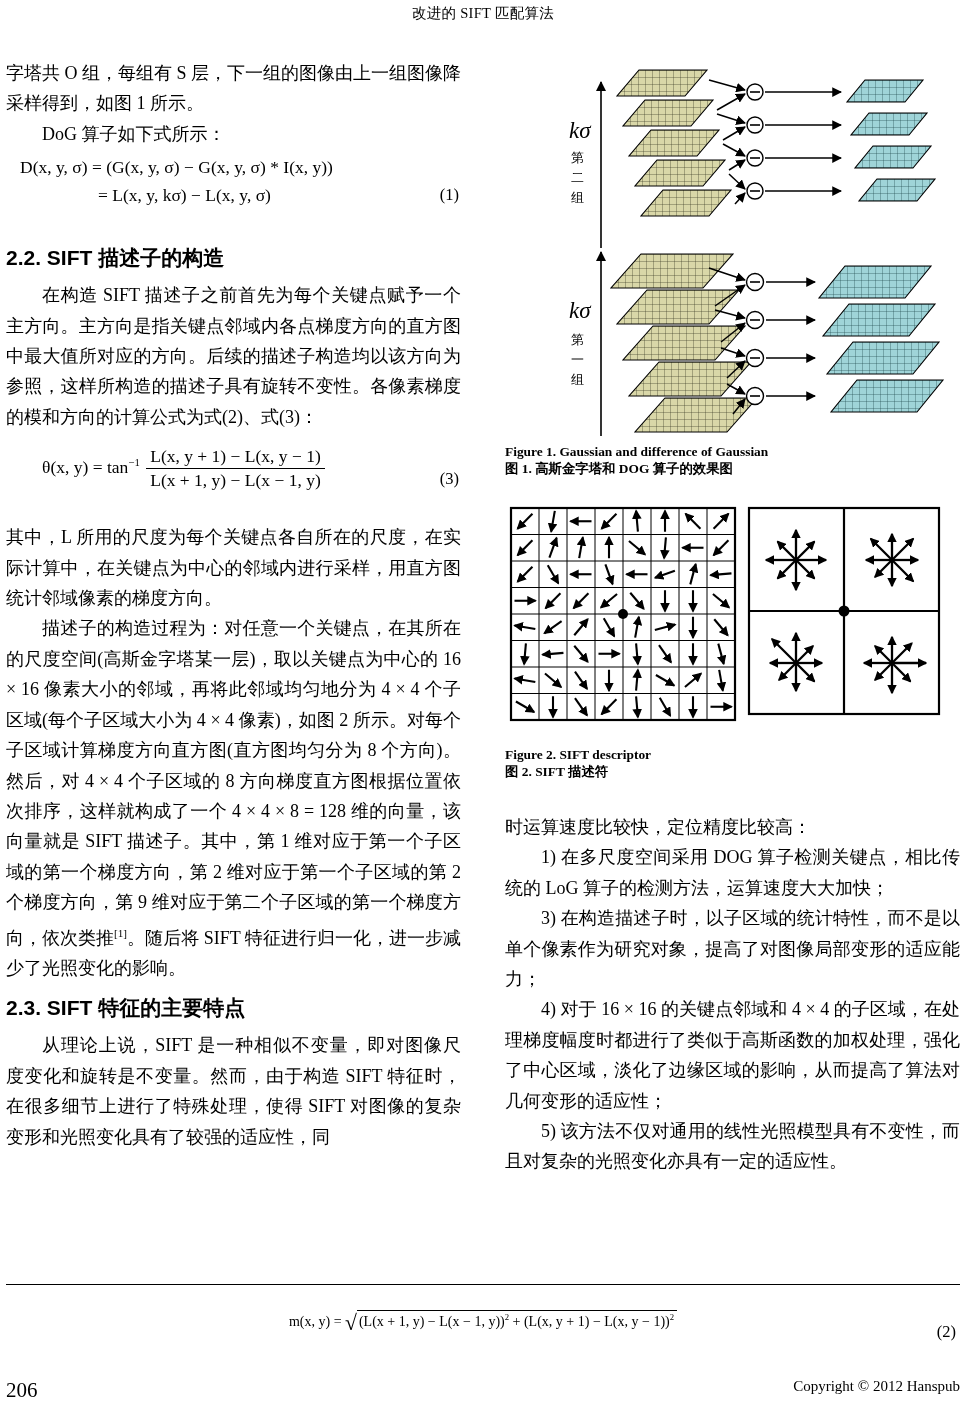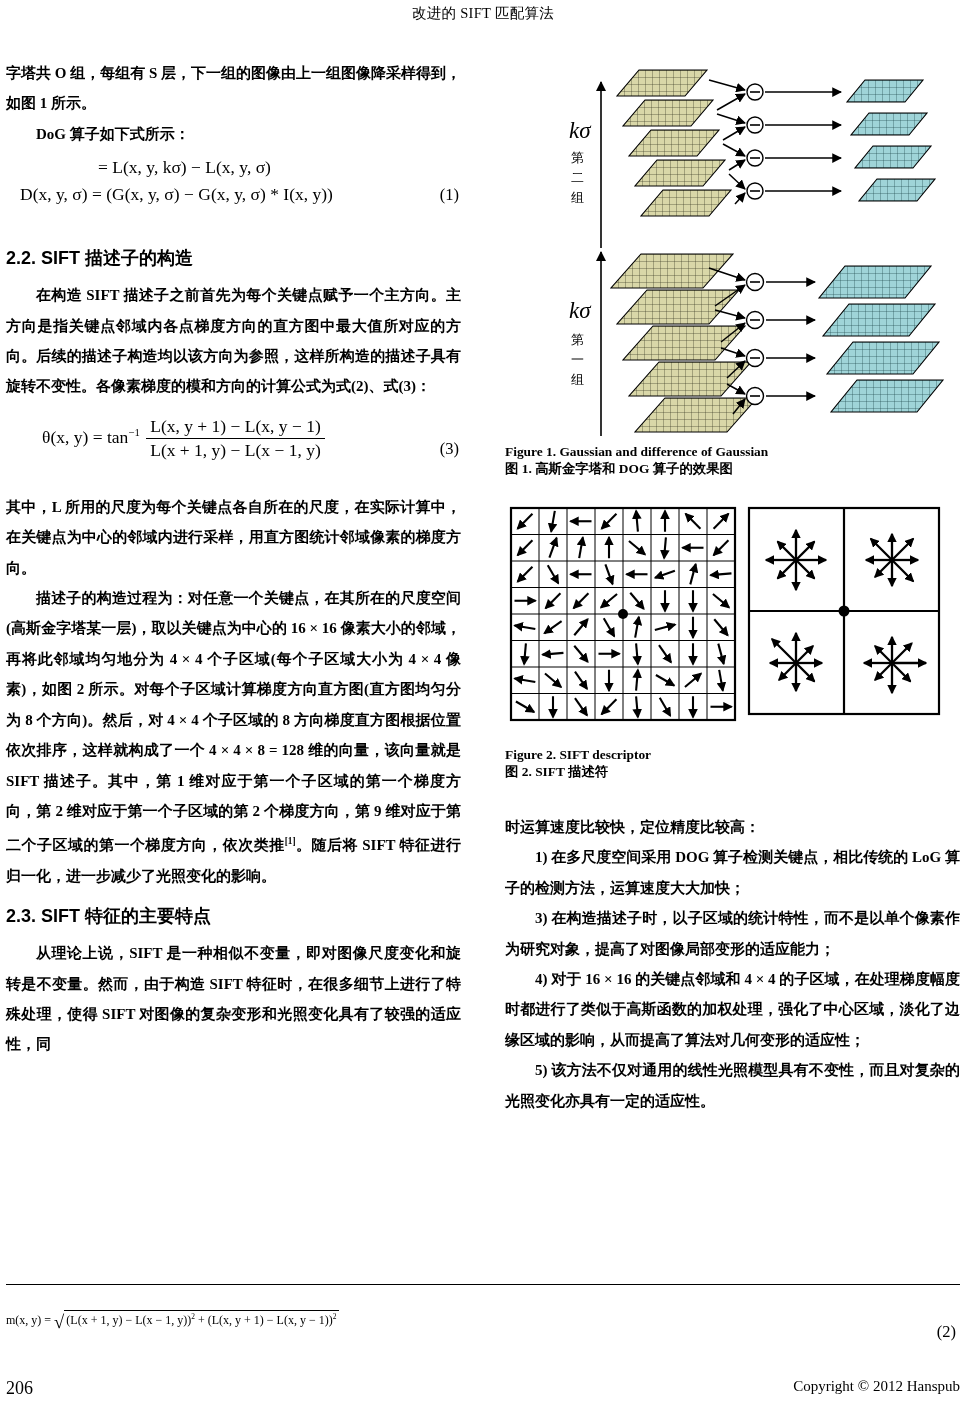--- a/index.html
+++ b/index.html
@@ -16,31 +16,30 @@
     font-size:14.5px;letter-spacing:.3px;
   }
 
   
   .col{position:absolute;top:58px;width:455px;}
   .col-left{left:6px;}
   .col-right{left:505px;}
 
   p.body{
     margin:0 0 0 0;
-    font-size:15px;line-height:30.4px;
+    font-size:18px;line-height:30.4px;
     text-align:justify;text-justify:inter-ideograph;
     text-indent:2em;
-    font-weight:bold;
   }
   p.noind{text-indent:0;}
   p.item{text-indent:2em;}
 
   h3.sec{
     font-family:"Liberation Sans","DejaVu Sans",sans-serif;
-    font-weight:bold;font-size:18px;margin:13px 0 10px 0;line-height:24px;
+    font-weight:bold;font-size:21px;margin:13px 0 10px 0;line-height:24px;
   }
 
   
   .eq{position:relative;width:100%;margin:8px 0 10px 0;}
   .eq .num{position:absolute;right:2px;top:50%;transform:translateY(-50%);
            font-size:16.5px;font-family:"Liberation Serif",serif;}
   .mathline{font-family:"Liberation Serif","DejaVu Serif",serif;font-size:17.5px;}
   .frac{display:inline-block;vertical-align:middle;text-align:center;margin:0 2px;}
   .frac .top{display:block;border-bottom:1.2px solid #000;padding:0 4px 1px 4px;}
   .frac .bot{display:block;padding:1px 4px 0 4px;}
@@ -57,47 +56,47 @@
 
   
   .fig2{position:absolute;left:505px;top:496px;width:440px;height:228px;}
 
   .fig1cap{position:absolute;left:505px;top:443px;width:458px;}
   .fig2cap{position:absolute;left:505px;top:746px;width:440px;}
 
   
   .botrule{position:absolute;left:6px;top:1284px;width:954px;height:0;border-top:1.6px solid #000;}
   .eq2wrap{position:absolute;left:6px;top:1300px;width:954px;height:60px;}
-  .eq2inner{text-align:left;font-size:12px;padding-top:10px;}
+  .eq2inner{text-align:center;font-size:14px;padding-top:10px;}
   .eq2num{position:absolute;right:4px;top:22px;font-size:16.5px;}
 
   
   .foot{position:absolute;left:0;top:1378px;width:966px;}
-  .foot .pg{position:absolute;left:6px;font-size:18px;}
+  .foot .pg{position:absolute;left:6px;font-size:21px;}
   .foot .cp{position:absolute;right:6px;font-size:15px;}
 </style>
 </head>
 <body>
 
 <div class="page">
 
   <div class="runhead">改进的 SIFT 匹配算法</div>
 
   <div class="col col-left">
 
     <p class="body noind">字塔共 O 组，每组有 S 层，下一组的图像由上一组图像降采样得到，如图 1 所示。</p>
 
     <p class="body">DoG 算子如下式所示：</p>
 
     <div class="eq" style="height:76px;">
-      <div class="mathline" style="padding-left:92px;margin-top:7px;">= L(x, y, kσ) − L(x, y, σ)</div>
       <div class="mathline" style="padding-left:14px;margin-top:6px;">
         <span>D(x, y, σ)</span>
         <span>= (G(x, y, σ) − G(x, y, σ) * I(x, y))</span>
       </div>
+      <div class="mathline" style="padding-left:92px;margin-top:7px;">= L(x, y, kσ) − L(x, y, σ)</div>
       <span class="num">(1)</span>
     </div>
 
     <h3 class="sec">2.2. SIFT 描述子的构造</h3>
 
     <p class="body">在构造 SIFT 描述子之前首先为每个关键点赋予一个主方向。主方向是指关键点邻域内各点梯度方向的直方图中最大值所对应的方向。后续的描述子构造均以该方向为参照，这样所构造的描述子具有旋转不变性。各像素梯度的模和方向的计算公式为式(2)、式(3)：</p>
 
     <div class="eq" style="height:66px;">
       <div class="mathline" style="padding-left:36px;margin-top:14px;">
         <span>θ(x, y) = tan</span><sup class="small">−1</sup>

